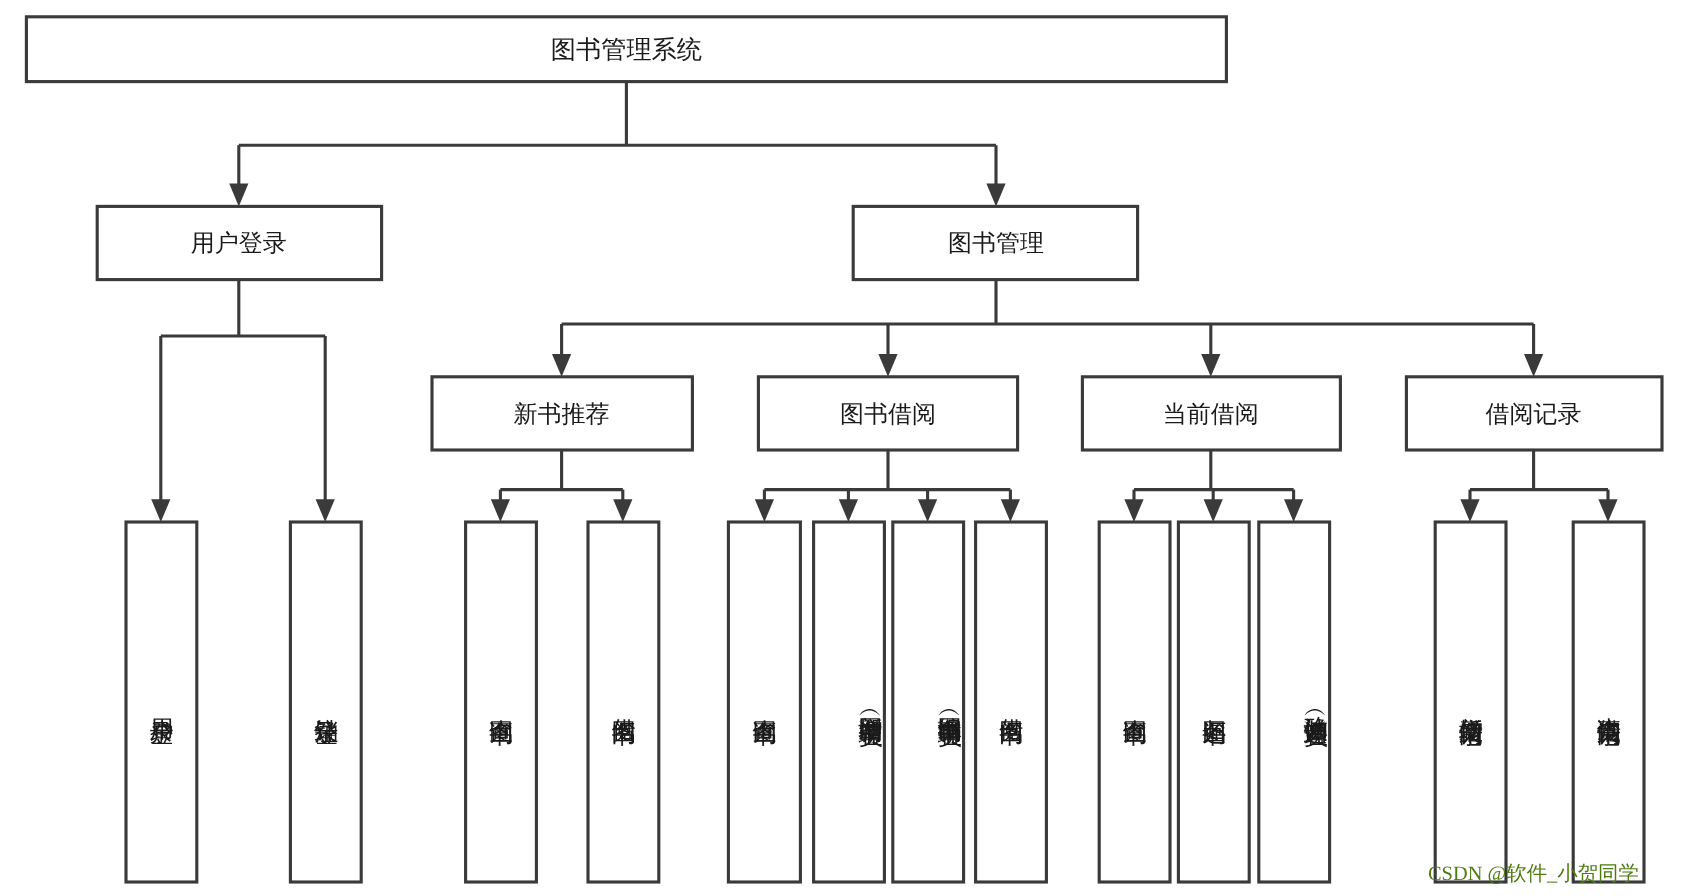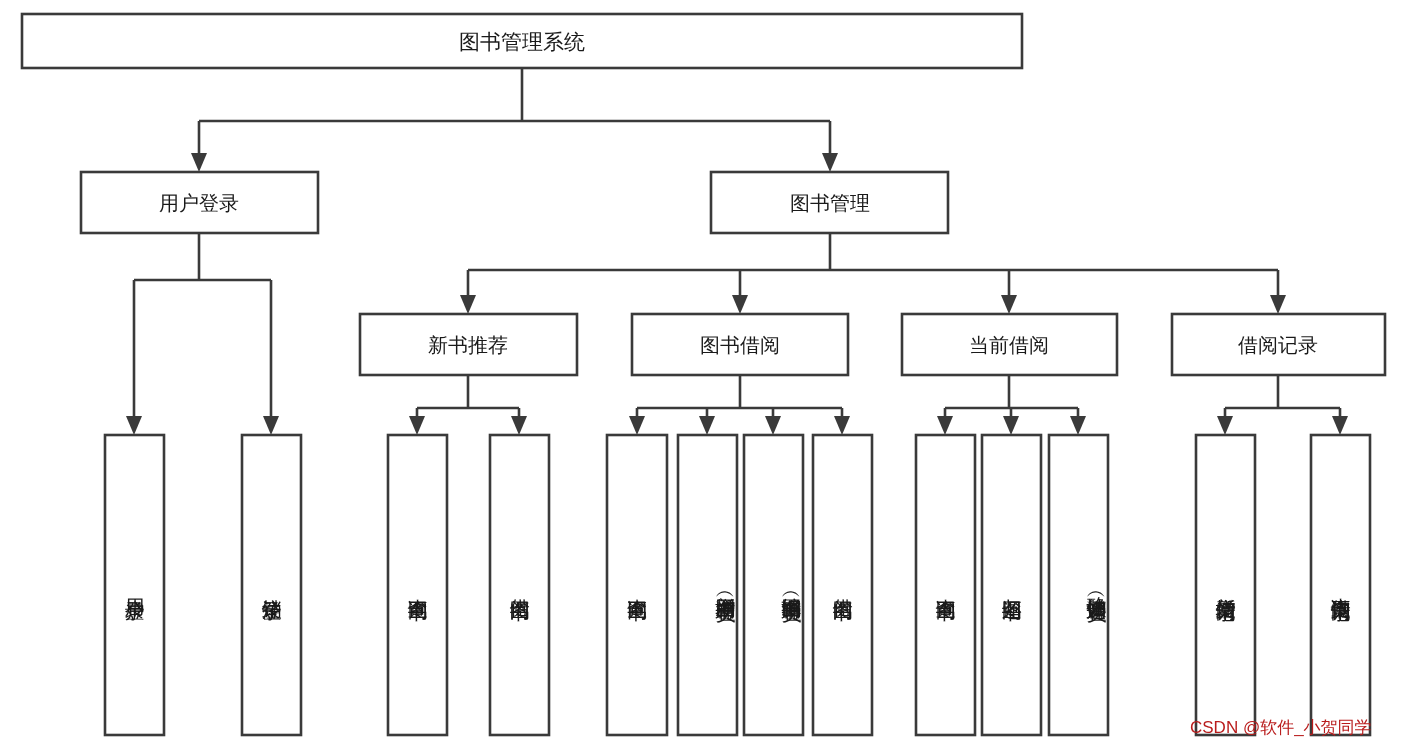--- a/index.html
+++ b/index.html
@@ -60,23 +60,23 @@
     font-family: "DejaVu Sans", "Liberation Sans", sans-serif;
     font-size: 20px;
     line-height: 1.18;
     color: #1a1a1a;
     letter-spacing: 1px;
     white-space: nowrap;
     pointer-events: none;
   }
   .watermark {
     position: absolute;
-    font-family: Liberation Sans, sans-serif;
+    font-family: Liberation Serif, serif;
     font-size: 17px;
-    color: #b91c1c;
+    color: #4d7c0f;
     white-space: nowrap;
     left: 1190px;
     top: 716px;
   }
 </style>
 </head>
 <body>
 
 <div id="diagram-root">
 

